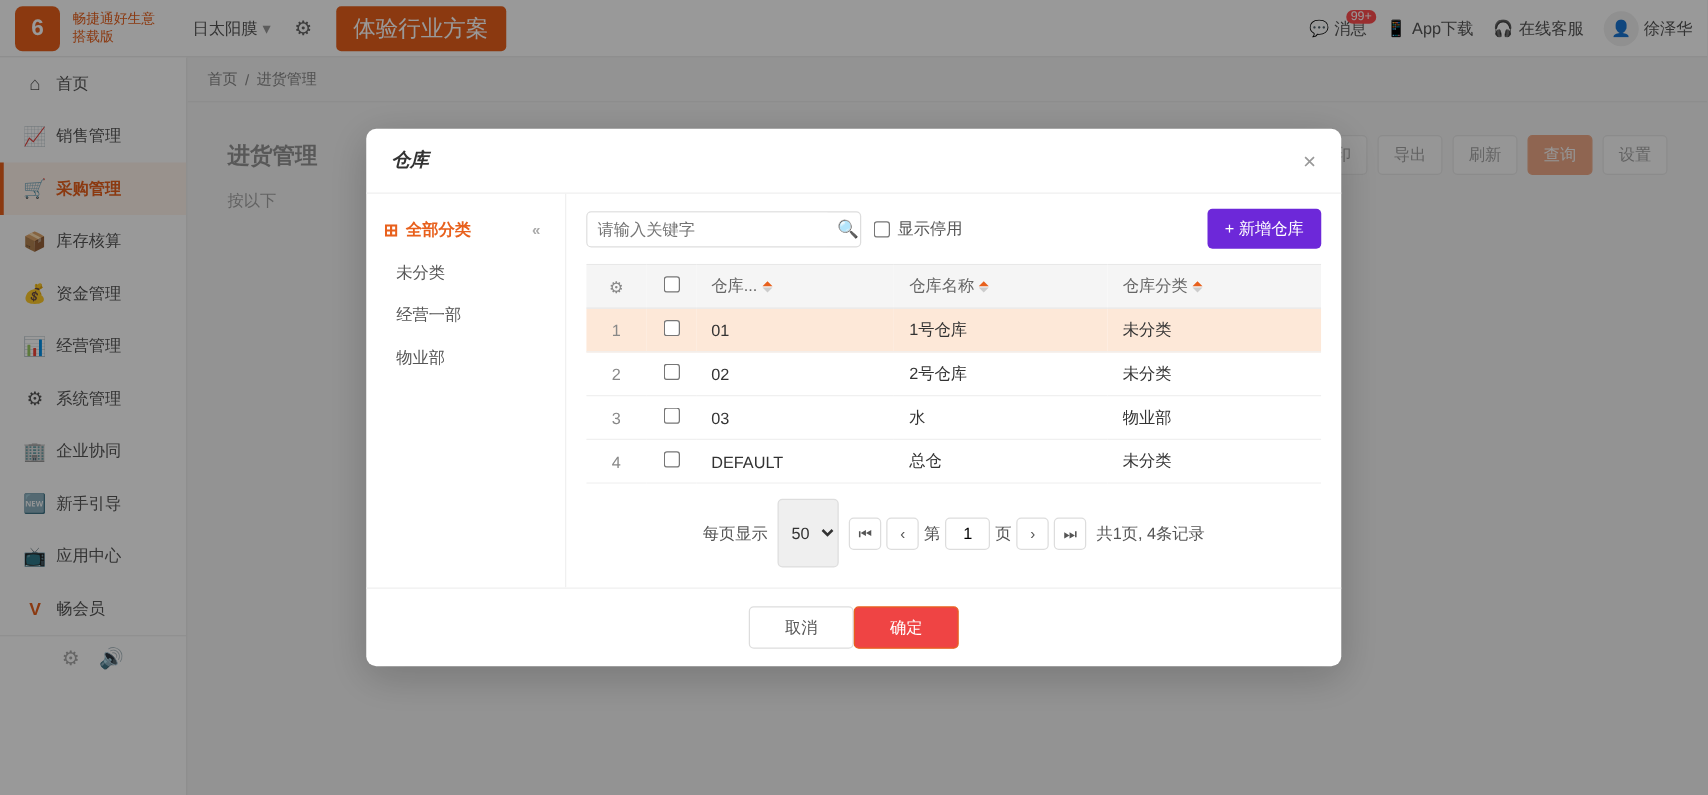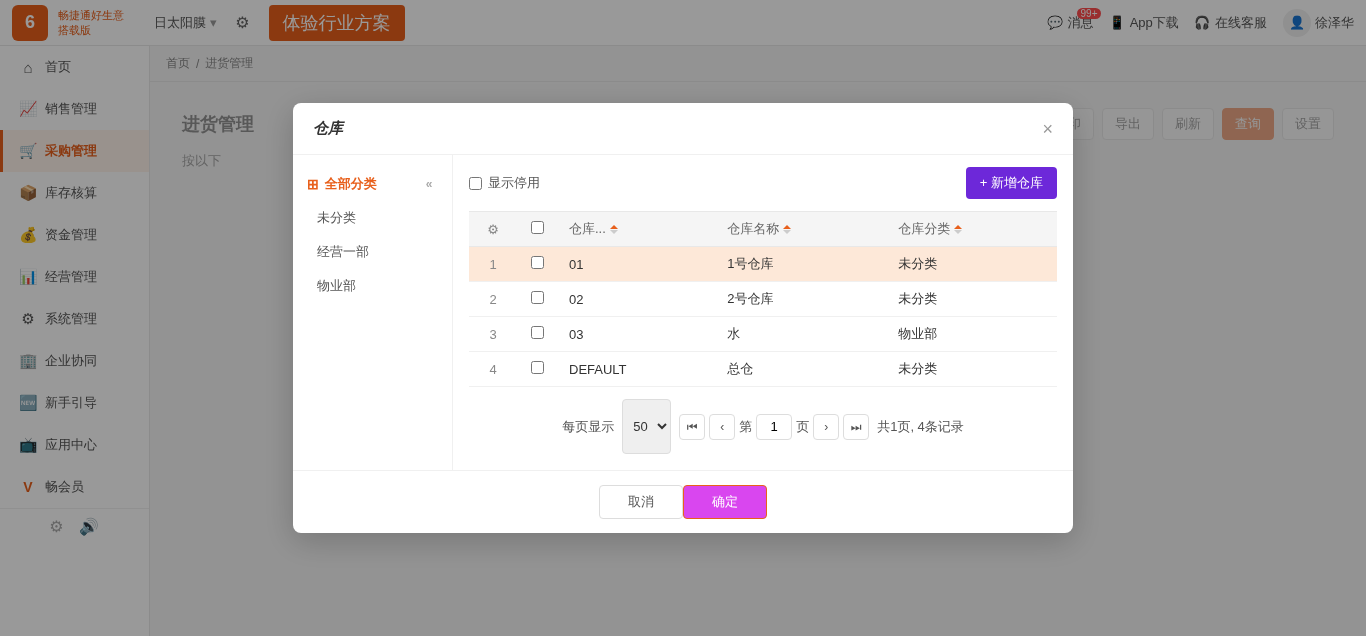--- a/index.html
+++ b/index.html
@@ -43,21 +43,21 @@
     
     .modal-overlay { position: fixed; top: 0; left: 0; width: 100%; height: 100%; background: rgba(0,0,0,0.4); display: flex; align-items: center; justify-content: center; z-index: 1000; }
     .modal { background: #fff; border-radius: 8px; width: 780px; max-height: 90vh; display: flex; flex-direction: column; box-shadow: 0 8px 32px rgba(0,0,0,0.2); }
     .modal-header { display: flex; align-items: center; justify-content: space-between; padding: 16px 20px; border-bottom: 1px solid #f0f0f0; }
     .modal-title { font-size: 15px; font-weight: bold; color: #333; font-style: italic; }
     .modal-close { background: none; border: none; font-size: 18px; color: #999; cursor: pointer; line-height: 1; }
     .modal-body { display: flex; flex: 1; overflow: hidden; }
     .modal-footer { display: flex; align-items: center; justify-content: center; padding: 14px 20px; border-top: 1px solid #f0f0f0; }
     .modal-footer .btn { padding: 7px 28px; border-radius: 4px; font-size: 13px; cursor: pointer; }
     .modal-footer .btn-cancel { background: #fff; border: 1px solid #ddd; color: #555; }
-    .modal-footer .btn-confirm { background: #d946ef; border: 1px solid #e8601c; color: #fff; }
+    .modal-footer .btn-confirm { background: #ef4444; border: 1px solid #e8601c; color: #fff; }
 
     
     .cat-sidebar { width: 160px; flex-shrink: 0; padding: 12px 0; border-right: 1px solid #f0f0f0; }
     .cat-header { display: flex; align-items: center; gap: 6px; padding: 8px 14px; font-size: 13px; font-weight: bold; color: #e8601c; cursor: pointer; }
     .cat-header .grid-icon { color: #e8601c; font-size: 14px; }
     .cat-collapse { display: flex; align-items: center; justify-content: center; width: 18px; height: 18px; color: #aaa; cursor: pointer; margin-left: auto; font-size: 12px; }
     .cat-item { padding: 8px 14px 8px 24px; font-size: 13px; color: #555; cursor: pointer; }
 
     
     .table-area { flex: 1; display: flex; flex-direction: column; padding: 12px 16px; overflow: hidden; }
@@ -243,20 +243,24 @@
           <span class="cat-collapse">«</span>
         </div>
         <div class="cat-item">未分类</div>
         <div class="cat-item">经营一部</div>
         <div class="cat-item">物业部</div>
       </div>
 
       <div class="table-area">
 
         <div class="table-toolbar">
+          <div class="search-input-wrap">
+            <input type="text" placeholder="请输入关键字" style="">
+            <span class="search-icon">🔍</span>
+          </div>
           <label class="show-disabled">
             <input type="checkbox" style="">
             <span>显示停用</span>
           </label>
           <button class="new-btn">+ 新增仓库</button>
         </div>
 
         <div style="overflow-x:auto;flex:1;">
           <table class="data-table">
             <thead>

